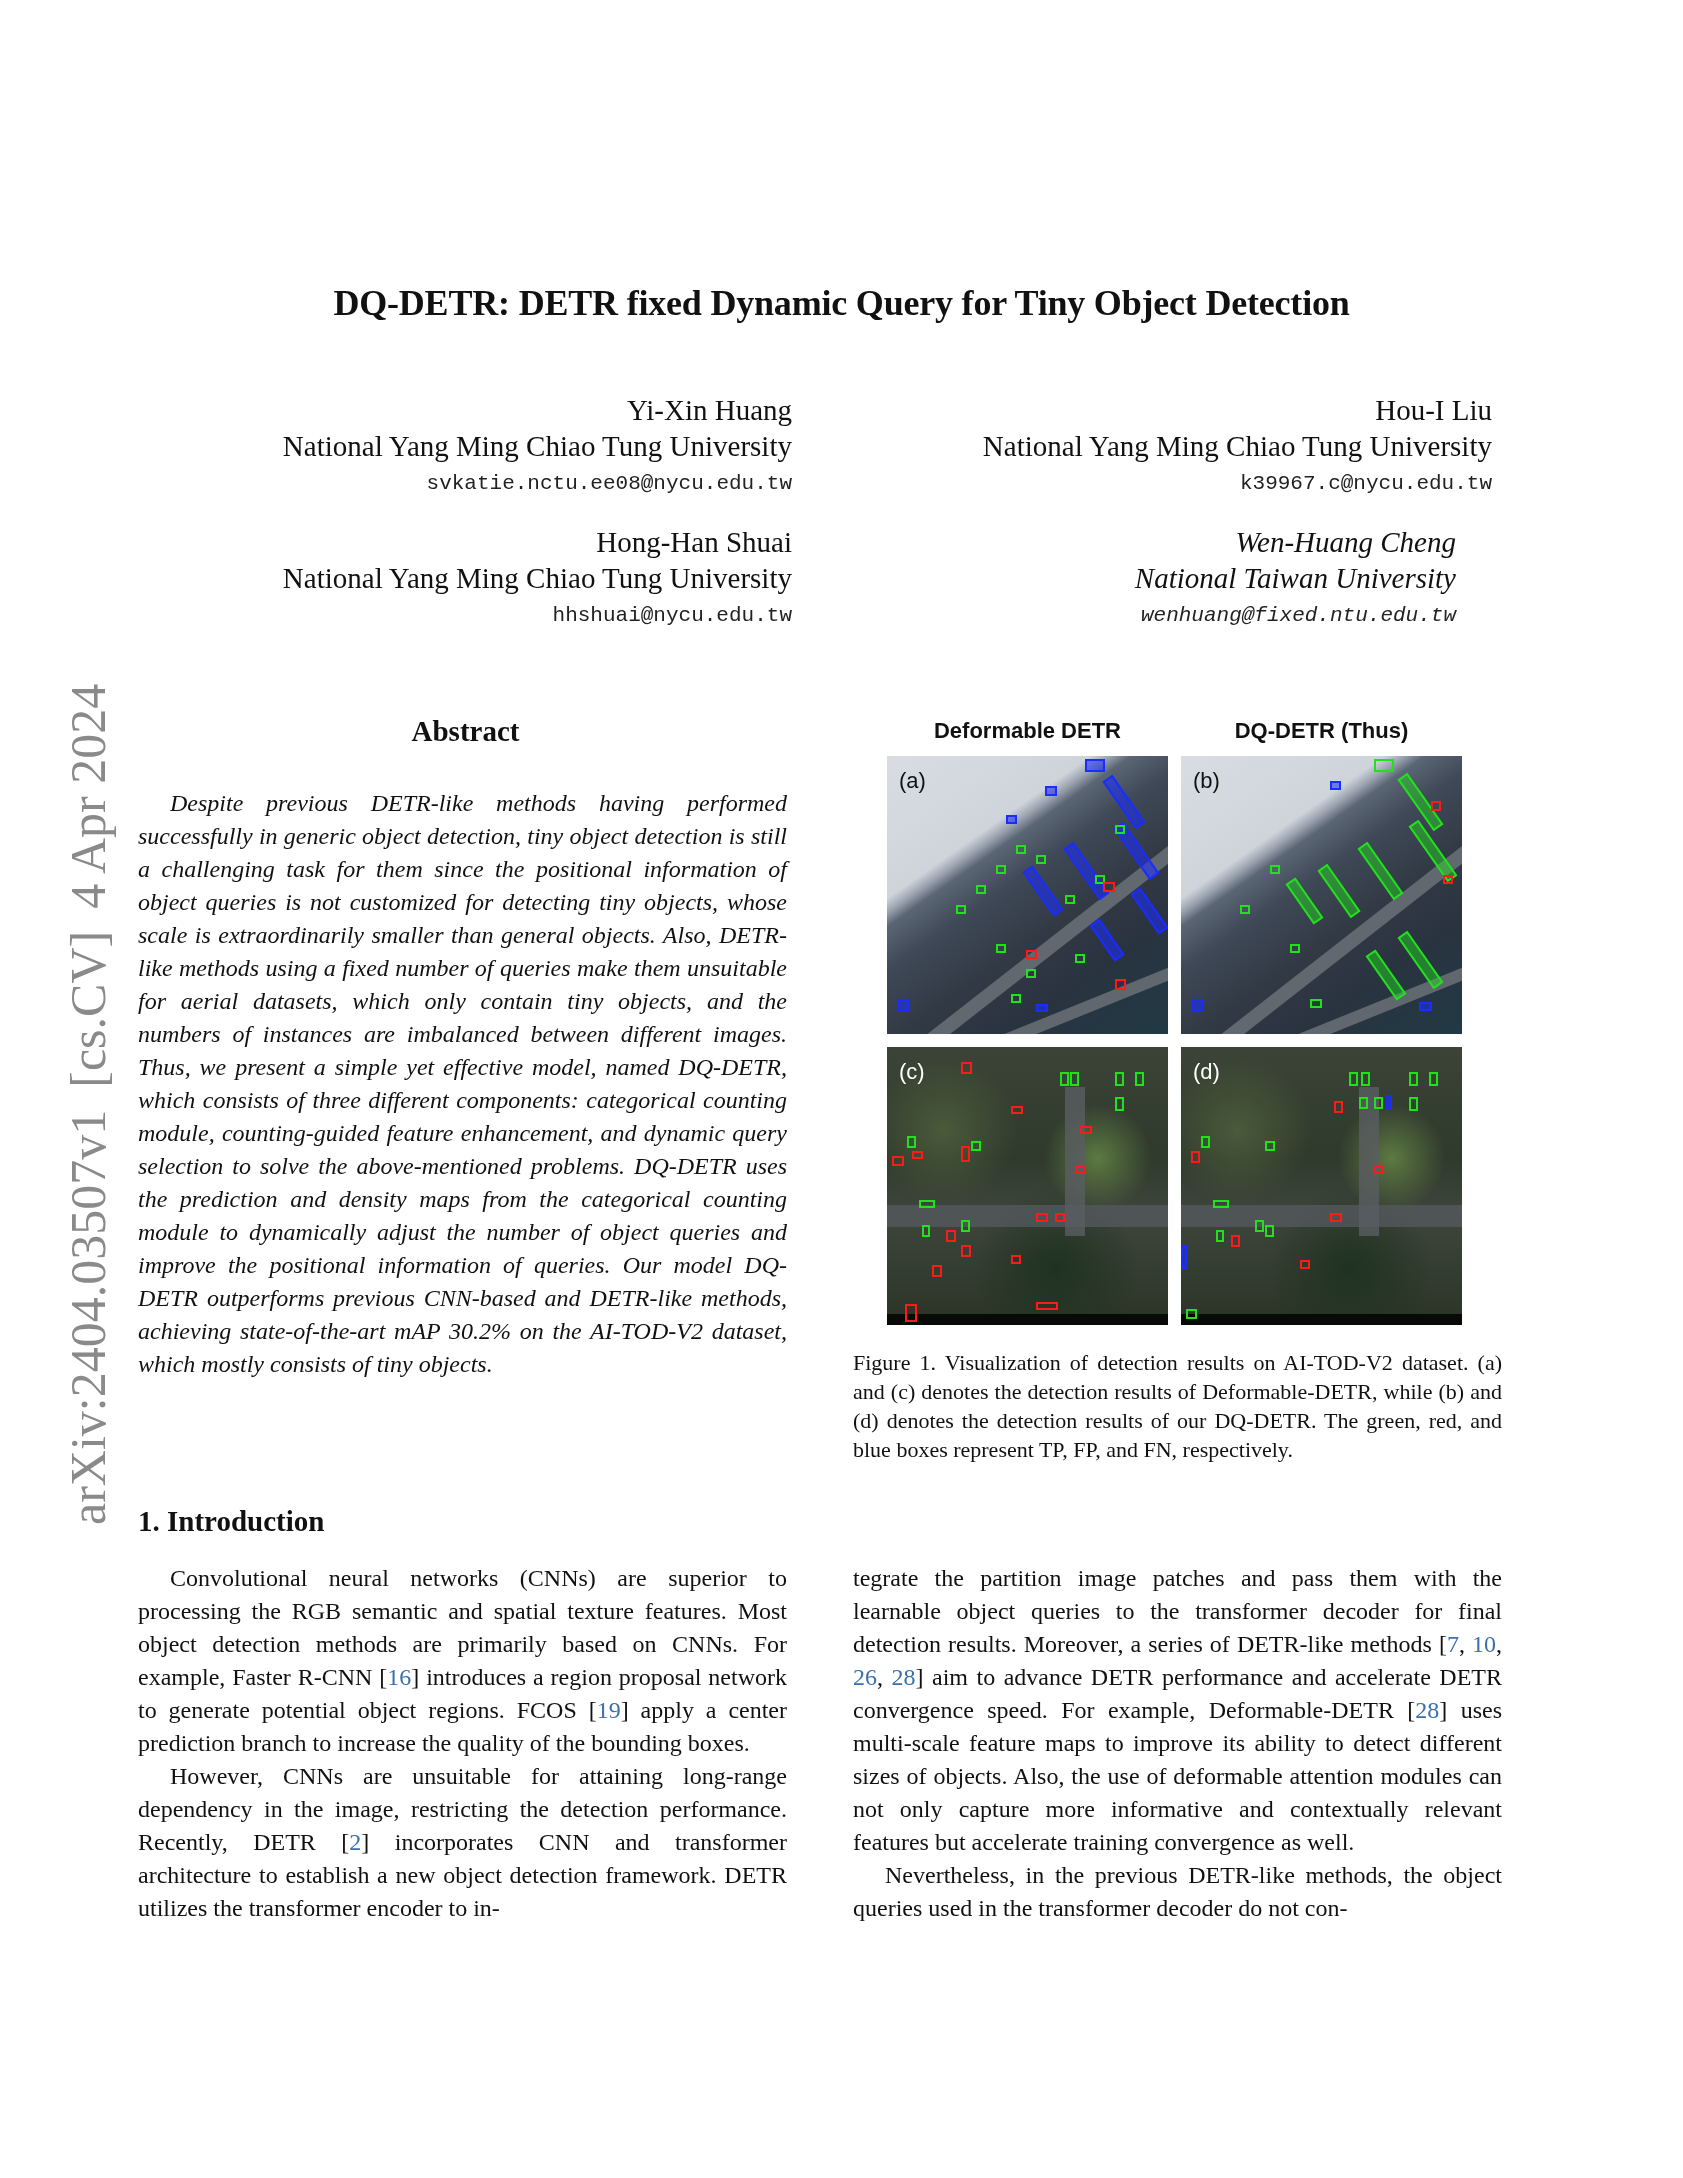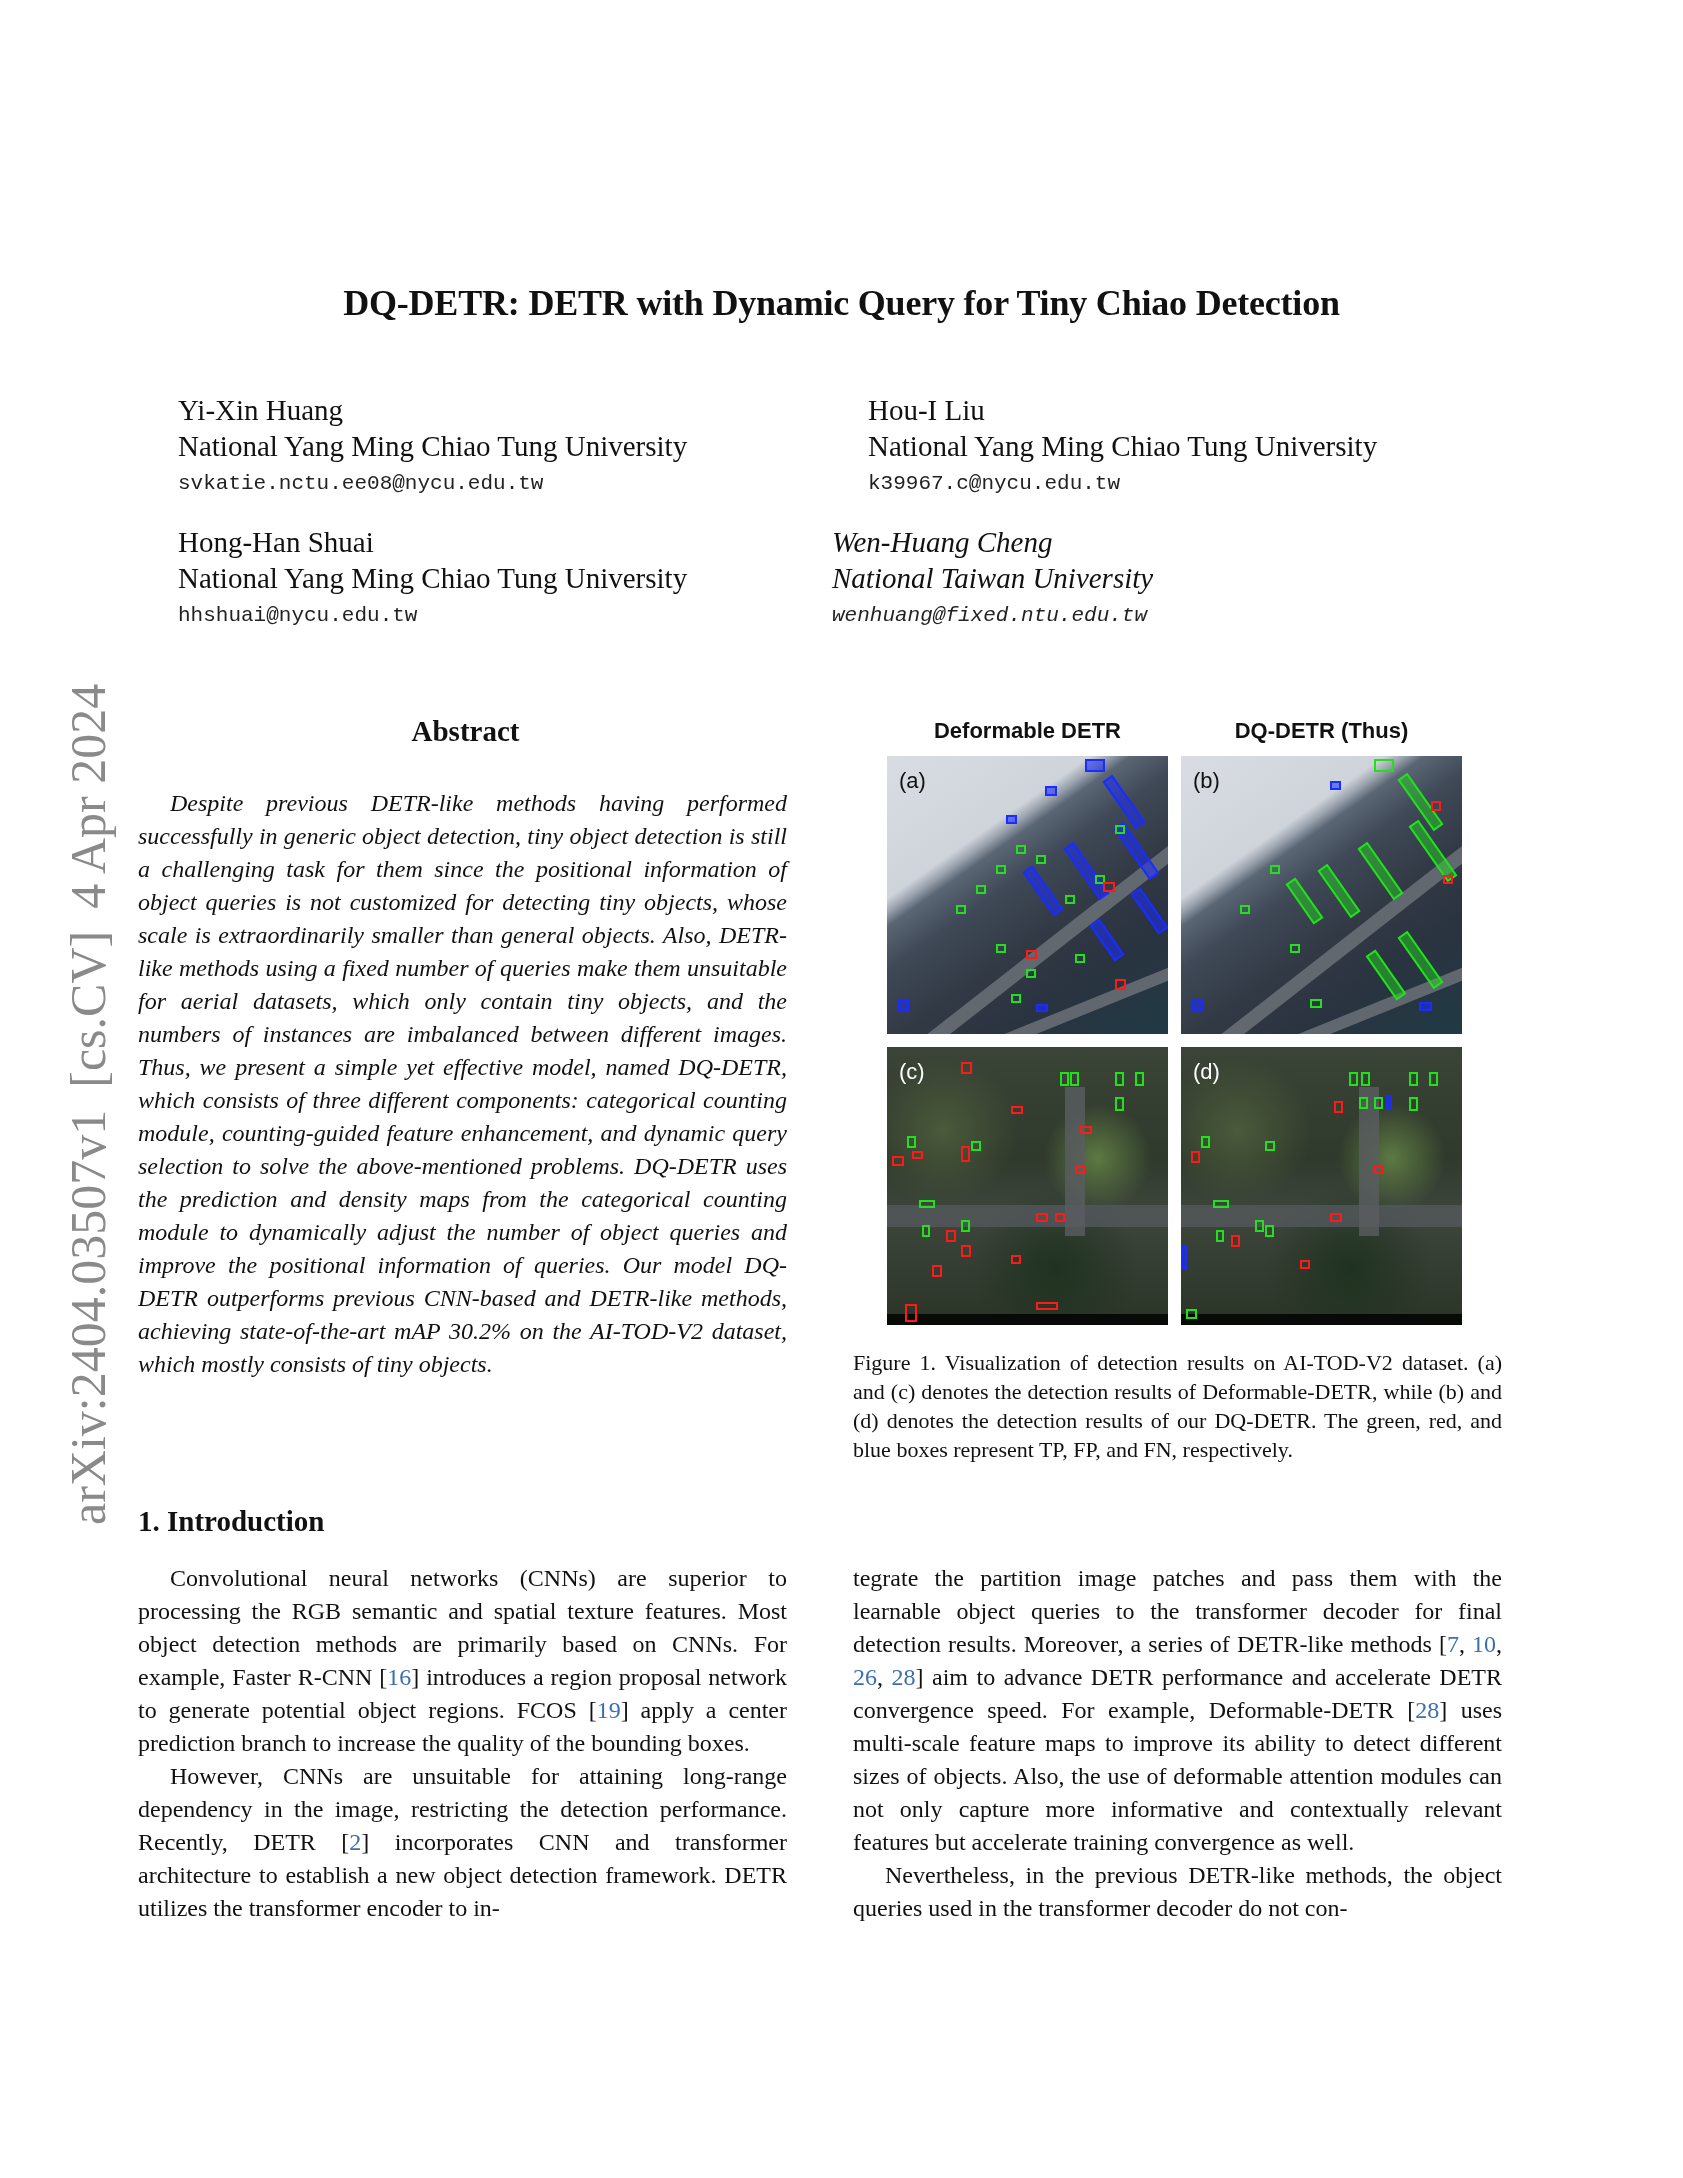--- a/index.html
+++ b/index.html
@@ -15,21 +15,21 @@
       font-family: "Liberation Serif", serif; font-size: 50px; color: #8a8a8a;
       white-space: nowrap; letter-spacing: 0px; width: 950px;
     }
     .arxiv-stamp span { margin-right: 22px; }
 
     .title {
       position: absolute; top: 282px; left: 0; width: 1683px; text-align: center;
       font-weight: bold; font-size: 36px; letter-spacing: -0.2px;
     }
 
-    .author-block { position: absolute; text-align: left; }
+    .author-block { position: absolute; text-align: right; }
     .author-name { font-size: 29px; line-height: 36px; }
     .author-aff  { font-size: 29px; line-height: 36px; }
     .author-email { font-family: "Liberation Mono", monospace; font-size: 21px; line-height: 36px; color: #222; margin-top: 2px; }
 
     .section-heading { position: absolute; font-weight: bold; font-size: 29px; }
 
     .col-text {
       position: absolute; width: 649px; font-size: 24px; line-height: 33px;
       text-align: justify; hyphens: manual;
     }
@@ -76,21 +76,21 @@
       font-size: 22px; line-height: 29px; text-align: justify;
     }
   </style>
 </head>
 <body>
 
 <div class="arxiv-stamp">
   <span>arXiv:2404.03507v1</span><span>[cs.CV]</span><span>4 Apr 2024</span>
 </div>
 
-<div class="title">DQ-DETR: DETR with Dynamic Query for Tiny Chiao Detection</div>
+<div class="title">DQ-DETR: DETR fixed Dynamic Query for Tiny Object Detection</div>
 
 <div class="author-block" style="left:178px; top:392px; width:614px;">
   <div class="author-name">Yi-Xin Huang</div>
   <div class="author-aff">National Yang Ming Chiao Tung University</div>
   <div class="author-email">svkatie.nctu.ee08@nycu.edu.tw</div>
 </div>
 <div class="author-block" style="left:868px; top:392px; width:624px;">
   <div class="author-name">Hou-I Liu</div>
   <div class="author-aff">National Yang Ming Chiao Tung University</div>
   <div class="author-email">k39967.c@nycu.edu.tw</div>

